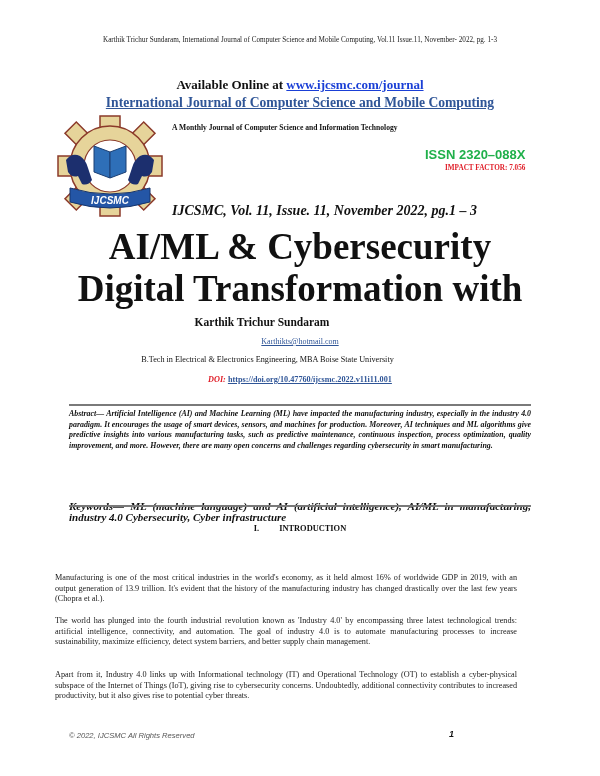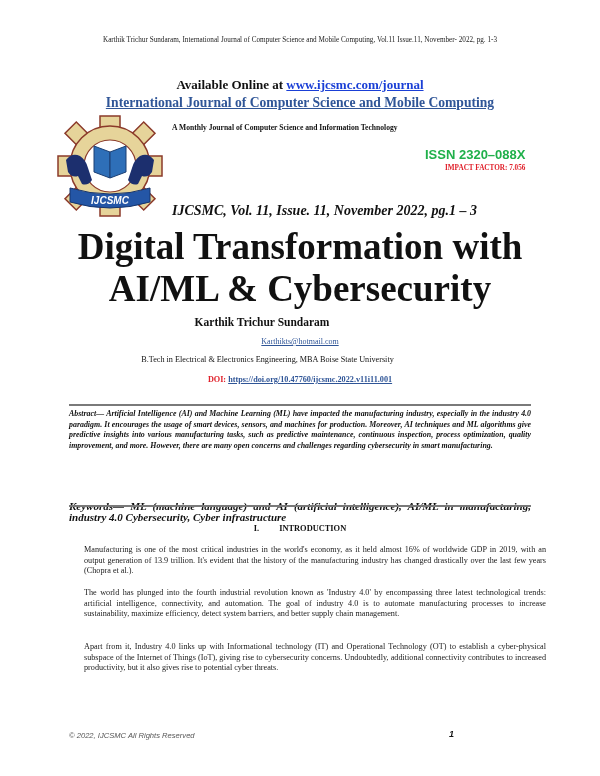--- a/index.html
+++ b/index.html
@@ -14,28 +14,28 @@
     .tagline { top: 123px; left: 172px; font-size: 7.6px; font-weight: bold; }
     .issn { top: 147px; left: 425px; font-family: "Liberation Sans", sans-serif; font-size: 13px; font-weight: bold; color: #1fb04a; }
     .impact { top: 164px; left: 445px; font-size: 7.2px; font-weight: bold; color: #e0202a; }
     .volume-line { top: 203px; left: 172px; font-size: 14px; font-weight: bold; font-style: italic; }
     .title { top: 226px; left: 0; width: 600px; text-align: center; font-size: 37px; font-weight: bold; line-height: 42px; }
     .author { top: 316px; left: 0; width: 524px; text-align: center; font-size: 11.5px; font-weight: bold; }
     .email { top: 337px; left: 0; width: 600px; text-align: center; font-size: 8px; color: #2f5597; }
     .email span { text-decoration: underline; }
     .affil { top: 355px; left: 0; width: 535px; text-align: center; font-size: 8.2px; }
     .doi { top: 375px; left: 0; width: 600px; text-align: center; font-size: 8.2px; font-weight: bold; }
-    .doi .doi-label { color: #e0202a; }
+    .doi .doi-label { color: #e0202a; font-style: italic; }
     .doi .doi-link { color: #2f5597; text-decoration: underline; margin-top: 8px; }
     .rule { left: 69px; width: 462px; height: 1.5px; background: #7a7a7a; }
     .abstract { top: 409px; left: 69px; width: 462px; font-size: 7.9px; font-weight: bold; font-style: italic; text-align: justify; line-height: 10.7px; }
     .keywords { top: 501px; left: 69px; width: 462px; font-size: 11px; font-weight: bold; font-style: italic; text-align: justify; line-height: 10.7px; }
     .section-head { top: 524px; left: 0; width: 600px; text-align: center; font-size: 8.4px; font-weight: bold; }
     .section-head .num { margin-right: 20px; }
-    .para { left: 84px; width: 462px; font-size: 8.2px; text-align: justify; line-height: 10.6px; color: #1a1a1a; }
+    .para { left: 55px; width: 462px; font-size: 8.2px; text-align: justify; line-height: 10.6px; color: #1a1a1a; margin-top: 28px; }
     .p1 { top: 545px; }
     .p2 { top: 588px; }
     .p3 { top: 642px; }
     .footer-left { top: 731px; left: 69px; font-family: "Liberation Sans", sans-serif; font-size: 7.6px; font-style: italic; color: #555; }
     .footer-page { top: 729px; left: 449px; font-family: "Liberation Sans", sans-serif; font-size: 9px; font-style: italic; font-weight: bold; }
   </style>
 </head>
 <body>
 
 <div class="abs running-header">Karthik Trichur Sundaram, International Journal of Computer Science and Mobile Computing, Vol.11 Issue.11, November- 2022, pg. 1-3</div>
@@ -80,22 +80,22 @@
 </div>
 
 <div class="abs tagline">A Monthly Journal of Computer Science and Information Technology</div>
 
 <div class="abs issn">ISSN 2320–088X</div>
 <div class="abs impact">IMPACT FACTOR: 7.056</div>
 
 <div class="abs volume-line">IJCSMC, Vol. 11, Issue. 11, November 2022, pg.1 – 3</div>
 
 <div class="abs title">
+  <div>AI/ML &amp; Cybersecurity</div>
   <div>Digital Transformation with</div>
-  <div>AI/ML &amp; Cybersecurity</div>
 </div>
 
 <div class="abs author">Karthik Trichur Sundaram</div>
 
 <div class="abs email">
   <span>Karthikts@hotmail.com</span>
 </div>
 
 <div class="abs affil">B.Tech in Electrical &amp; Electronics Engineering, MBA Boise State University</div>
 

